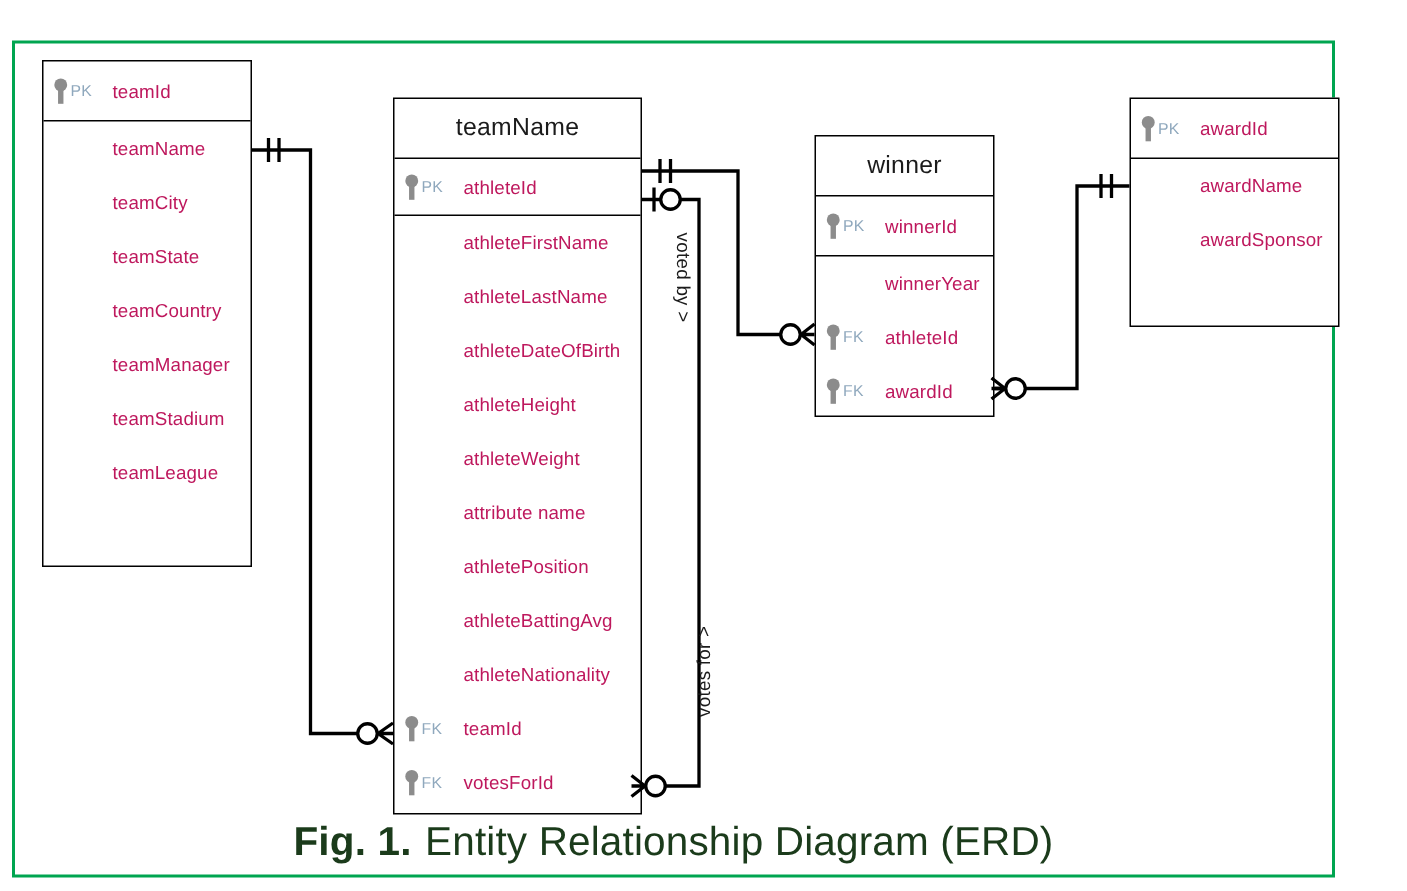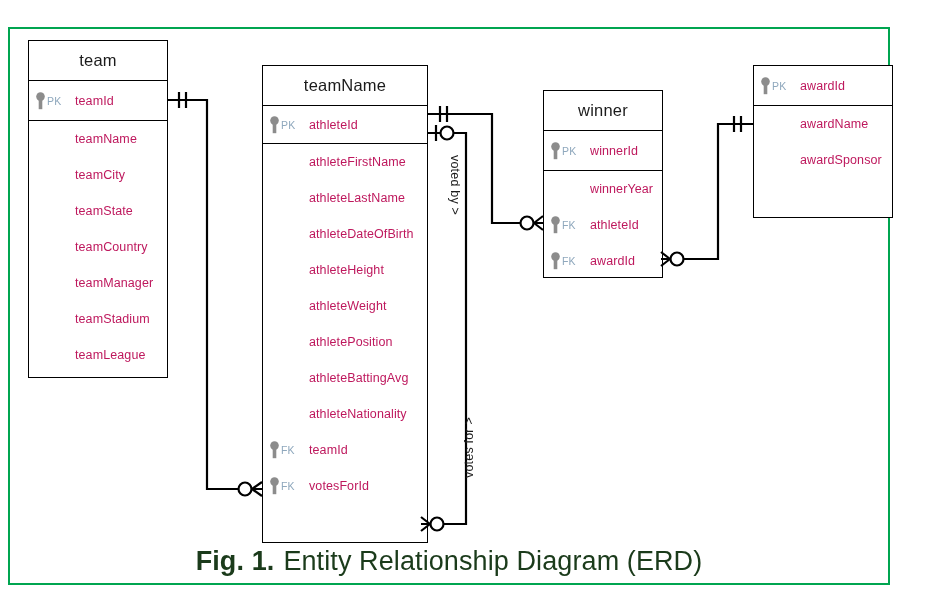--- a/index.html
+++ b/index.html
@@ -121,21 +121,20 @@
 </style>
 </head>
 <body>
 
 <div id="page">
 
   <div id="figure-frame"></div>
 
   <div id="entity-layer">
       <div class="entity" style="left: 28px; top: 40px; width: 140px; height: 338px;">
-        <div class="entity-header" style="height: 40px;">team</div>
         <div class="pk-section" style="height: 40px;">
           <div class="attr-row" style="height: 40px;">
             <div class="keycell">
               <svg class="key-icon" viewBox="0 0 11 18" xmlns="http://www.w3.org/2000/svg">
                 <circle cx="5.5" cy="4.6" r="4.3" fill="#8c8c8c"></circle>
                 <rect x="3.7" y="7.6" width="3.6" height="9.6" fill="#8c8c8c"></rect>
               </svg>
               <span class="key-label">PK</span>
             </div>
             <span class="attr-name">teamId</span>
@@ -202,20 +201,24 @@
           <div class="attr-row" style="height: 36px;">
             <div class="keycell empty"></div>
             <span class="attr-name">athleteHeight</span>
           </div>
           <div class="attr-row" style="height: 36px;">
             <div class="keycell empty"></div>
             <span class="attr-name">athleteWeight</span>
           </div>
           <div class="attr-row" style="height: 36px;">
             <div class="keycell empty"></div>
+            <span class="attr-name">attribute name</span>
+          </div>
+          <div class="attr-row" style="height: 36px;">
+            <div class="keycell empty"></div>
             <span class="attr-name">athletePosition</span>
           </div>
           <div class="attr-row" style="height: 36px;">
             <div class="keycell empty"></div>
             <span class="attr-name">athleteBattingAvg</span>
           </div>
           <div class="attr-row" style="height: 36px;">
             <div class="keycell empty"></div>
             <span class="attr-name">athleteNationality</span>
           </div>

